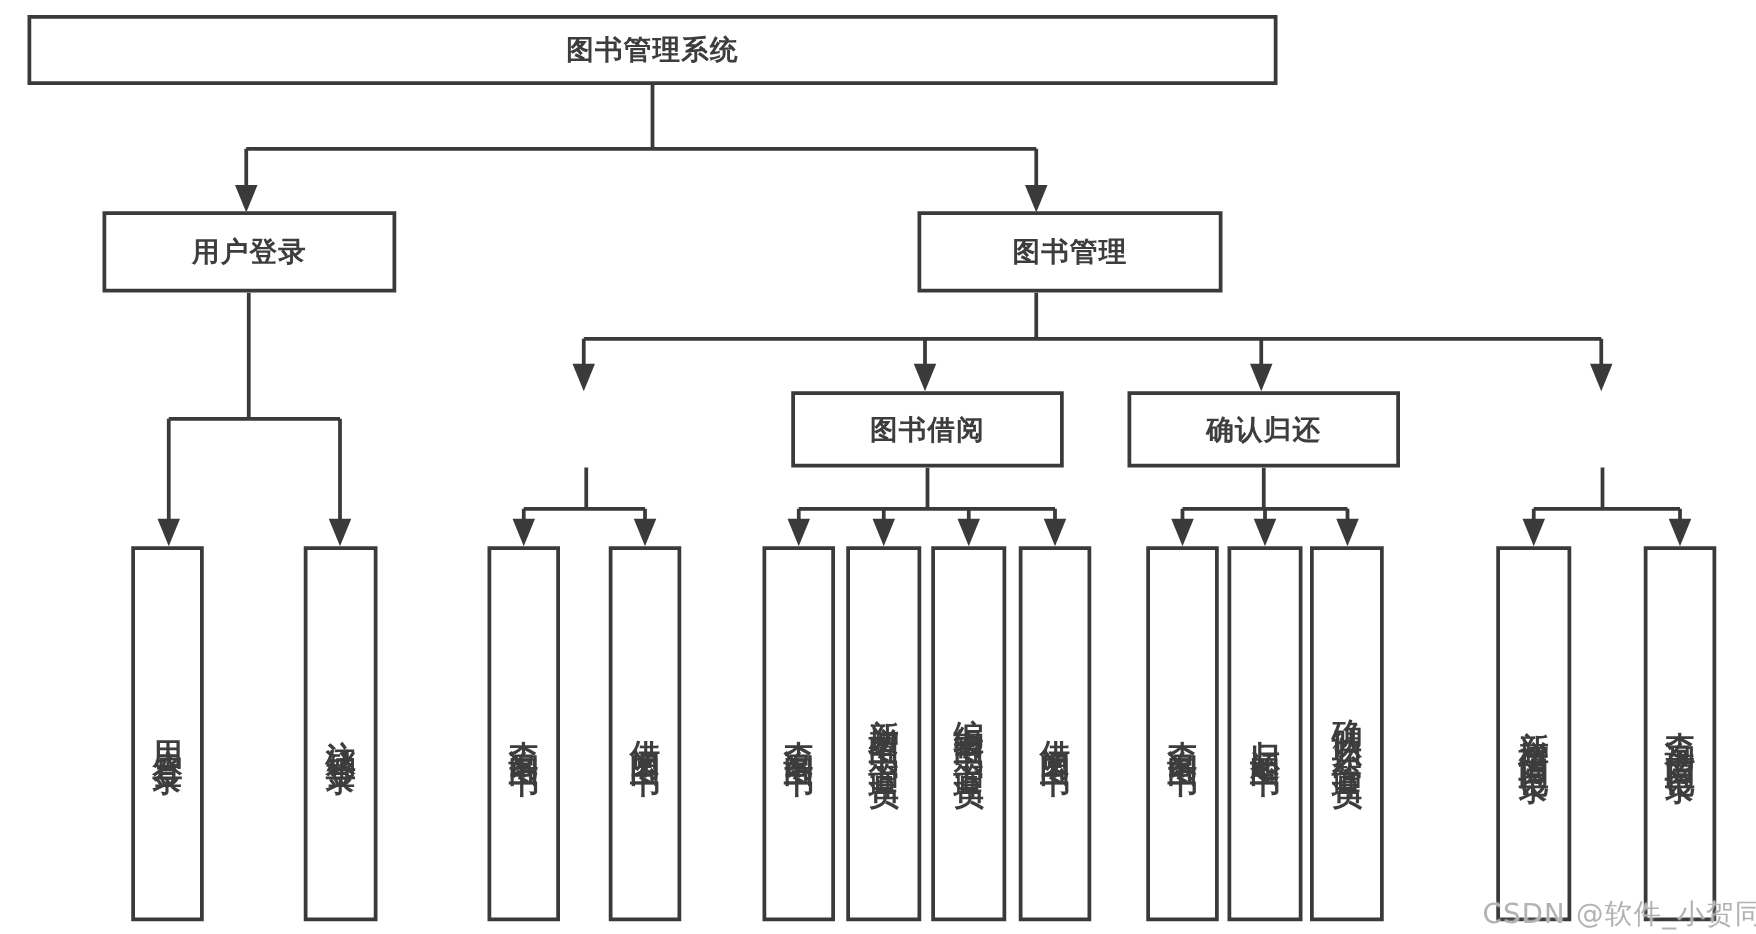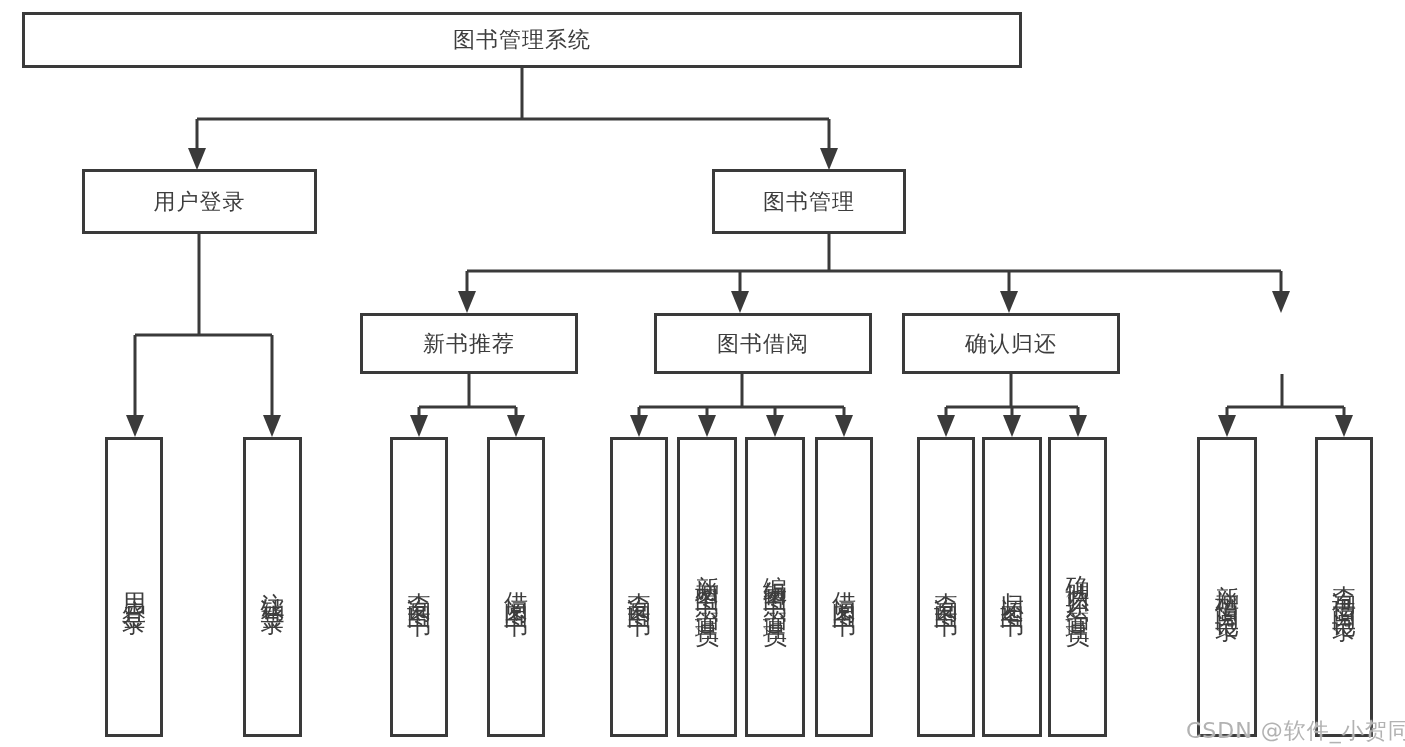--- a/index.html
+++ b/index.html
@@ -31,20 +31,21 @@
   .node {
     position: absolute;
     box-sizing: border-box;
     border: 3px solid var(--line);
     background: var(--background);
     color: var(--text);
     display: flex;
     align-items: center;
     justify-content: center;
     text-align: left;
+    font-weight: bold;
   }
   .hnode {
     font-size: 22px;
     letter-spacing: 1px;
     white-space: nowrap;
   }
   .vnode {
     writing-mode: vertical-rl;
     text-orientation: mixed;
     font-size: 24px;
@@ -103,24 +104,23 @@
       <polygon points="1003,415 1021,415 1012,437"></polygon>
       <polygon points="1069,415 1087,415 1078,437"></polygon>
       <polygon points="1218,415 1236,415 1227,437"></polygon>
       <polygon points="1335,415 1353,415 1344,437"></polygon>
     </g>
   </svg>
 
   <div class="node hnode" style="left:22px; top:12px; width:1000px; height:56px;">图书管理系统</div>
 
   <div class="node hnode" style="left:82px; top:169px; width:235px; height:65px;">用户登录</div>
-  <div class="node hnode" style="left:712px; top:169px; width:194px; height:65px;">图书管理</div>
+  <div class="node hnode" style="left:734px; top:169px; width:244px; height:65px;">图书管理</div>
 
-  <div class="node hnode" style="left:360px; top:313px; width:218px; height:61px;">新书推荐</div>
-  <div class="node hnode" style="left:633px; top:313px; width:218px; height:61px;margin-left:21px;">图书借阅</div>
+  <div class="node hnode" style="left:633px; top:313px; width:218px; height:61px;">图书借阅</div>
   <div class="node hnode" style="left:902px; top:313px; width:218px; height:61px;">确认归还</div>
 
   <div class="node vnode" style="left:105px; top:437px; width:58px; height:300px;">用户登录</div>
   <div class="node vnode" style="left:243px; top:437px; width:59px; height:300px;">注销登录</div>
 
   <div class="node vnode" style="left:390px; top:437px; width:58px; height:300px;">查询图书</div>
   <div class="node vnode" style="left:487px; top:437px; width:58px; height:300px;">借阅图书</div>
 
   <div class="node vnode" style="left:610px; top:437px; width:58px; height:300px;">查询图书</div>
   <div class="node vnode" style="left:677px; top:437px; width:60px; height:300px;">新增图书（管理员）</div>

